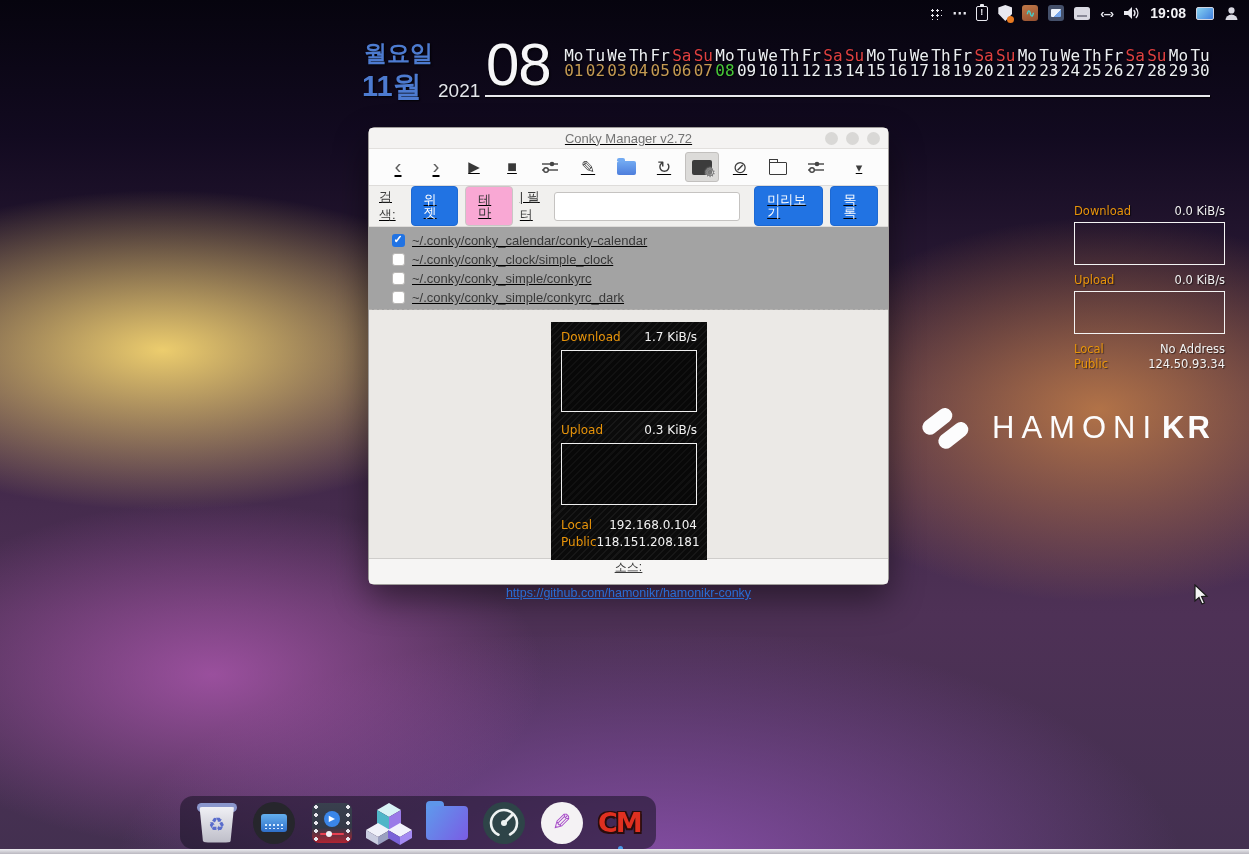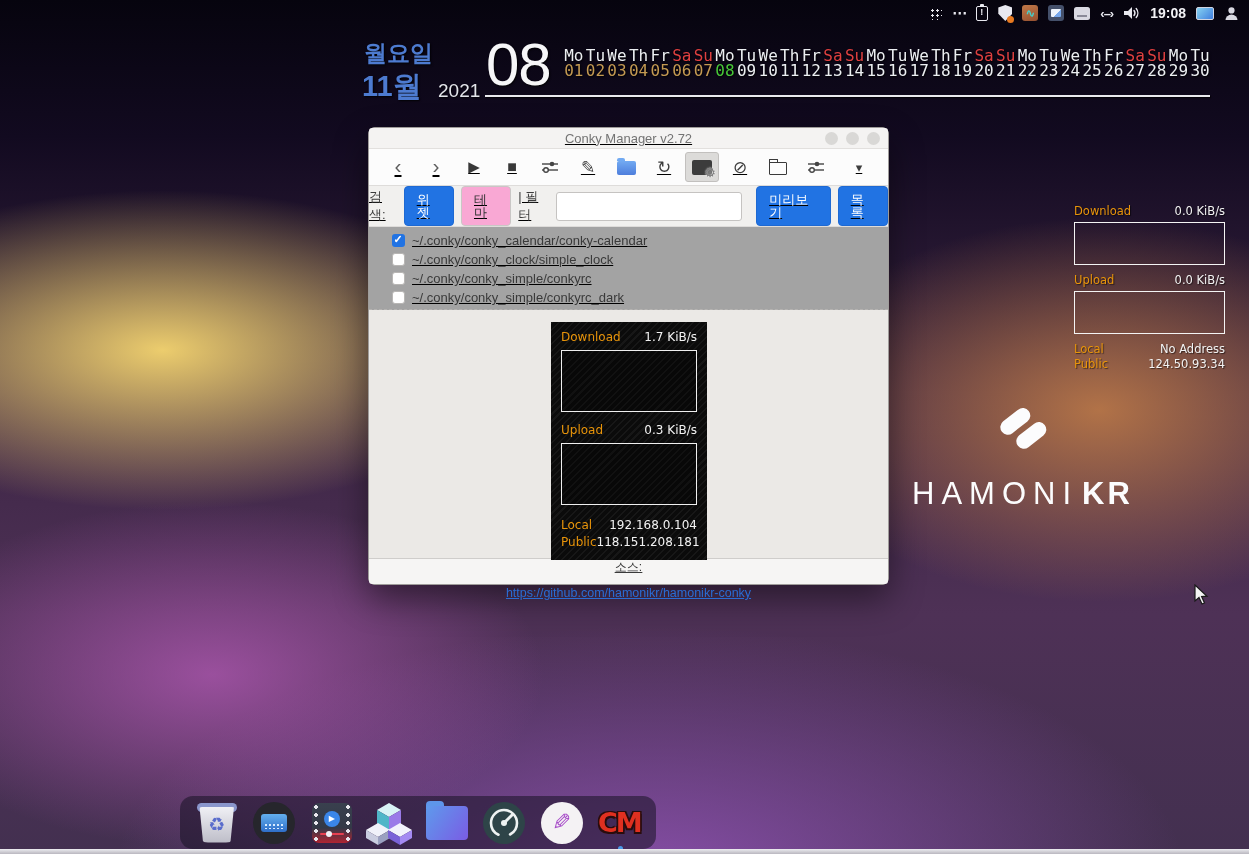--- a/index.html
+++ b/index.html
@@ -80,21 +80,21 @@
   .tb-glyph { font-size:17px; color:#3e3e3e; }
   .folder-blue { width:19px; height:14px; border-radius:2px; background:linear-gradient(180deg,#72aaf2 0%,#4e7edc 100%); position:relative; margin-top:2px; }
   .folder-blue::before { content:""; position:absolute; top:-3px; left:0; width:8px; height:3px; border-radius:2px 2px 0 0; background:#72aaf2; }
   .folder-out { width:18px; height:13px; border:1.7px solid #3a3a3a; border-radius:1px; position:relative; margin-top:2px; }
   .folder-out::before { content:""; position:absolute; top:-4px; left:-1px; width:7px; height:3px; border:1.7px solid #3a3a3a; border-bottom:none; border-radius:1px 1px 0 0; }
   .mon-ico { width:20px; height:15px; background:#3c3c3c; border-radius:2px; position:relative; }
   .mon-ico .gear { position:absolute; right:-4px; bottom:-4px; font-size:13px; color:#7c7c7c; line-height:1;
     text-shadow:0 0 2px #fff; }
 
   .searchbar { height:41px; background:#f1f0ee; border-bottom:1px solid #dedcda;
-    display:flex; align-items:center; padding:0 0; gap:7px; }
+    display:flex; align-items:center; padding:0 10px; gap:7px; }
   .lbl { font-size:13px; color:#3c3c3c; }
   .btn { font-size:13px; border-radius:4px; padding:6px 12px; line-height:1; cursor:default; }
   .btn-blue { background:#2173e3; color:#fff; border:1px solid #1e69d2; }
   .btn-white { background:#f9a8d4; color:#333; border:1px solid #c9c7c5; }
   .filter-input { width:186px; height:29px; background:#fff; border:1px solid #c5c3c1; border-radius:3px; font-size:13px; padding:0 6px; }
   .spacer { flex:1; }
 
   .list { background:#a3a3a3; padding:4px 0 2px 0; border-bottom:1px dashed #b5b3b1; }
   .lrow { display:flex; align-items:center; gap:7px; padding:1.5px 0 1.5px 23px; height:19px; }
   .cbx { width:13px; height:13px; border-radius:3px; flex:none; position:relative; }
@@ -119,21 +119,21 @@
   .src-lbl { font-size:12px; color:#3a3a3a; text-decoration:underline; }
   .src-link { font-size:12.5px; color:#2a6cd4; text-decoration:underline; cursor:pointer; }
 
   
   .net-widget { position:absolute; left:1074px; top:204px; width:151px; font-family:"DejaVu Sans", sans-serif;
     text-shadow:1px 1px 1px rgba(0,0,0,0.55); }
   .net-widget .crow { font-size:11.5px; line-height:15px; }
   .net-widget .cgraph { height:43px; margin:3px 0 8px 0; border-color:#f4f4f4; background:transparent; }
 
   
-  .brand { position:absolute; left:912px; top:396px; display:flex; align-items:center; gap:16px; color:#fcfcfd;flex-direction:column; }
+  .brand { position:absolute; left:912px; top:396px; display:flex; align-items:center; gap:16px; color:#fcfcfd; }
   .brand-text { font-size:31px; font-weight:300; letter-spacing:7px; }
   .brand-text b { font-weight:700; letter-spacing:3px; margin-left:4px; }
 
   
   .dock { position:absolute; left:180px; top:796px; width:476px; height:53px;
     background:rgba(24,18,36,0.55); border-radius:13px;
     display:flex; align-items:center; justify-content:space-around; padding:0 8px; }
   .dock-item { width:46px; height:46px; display:flex; align-items:center; justify-content:center; position:relative; cursor:default; }
 
   .d-trash { width:36px; height:40px; position:relative; }

